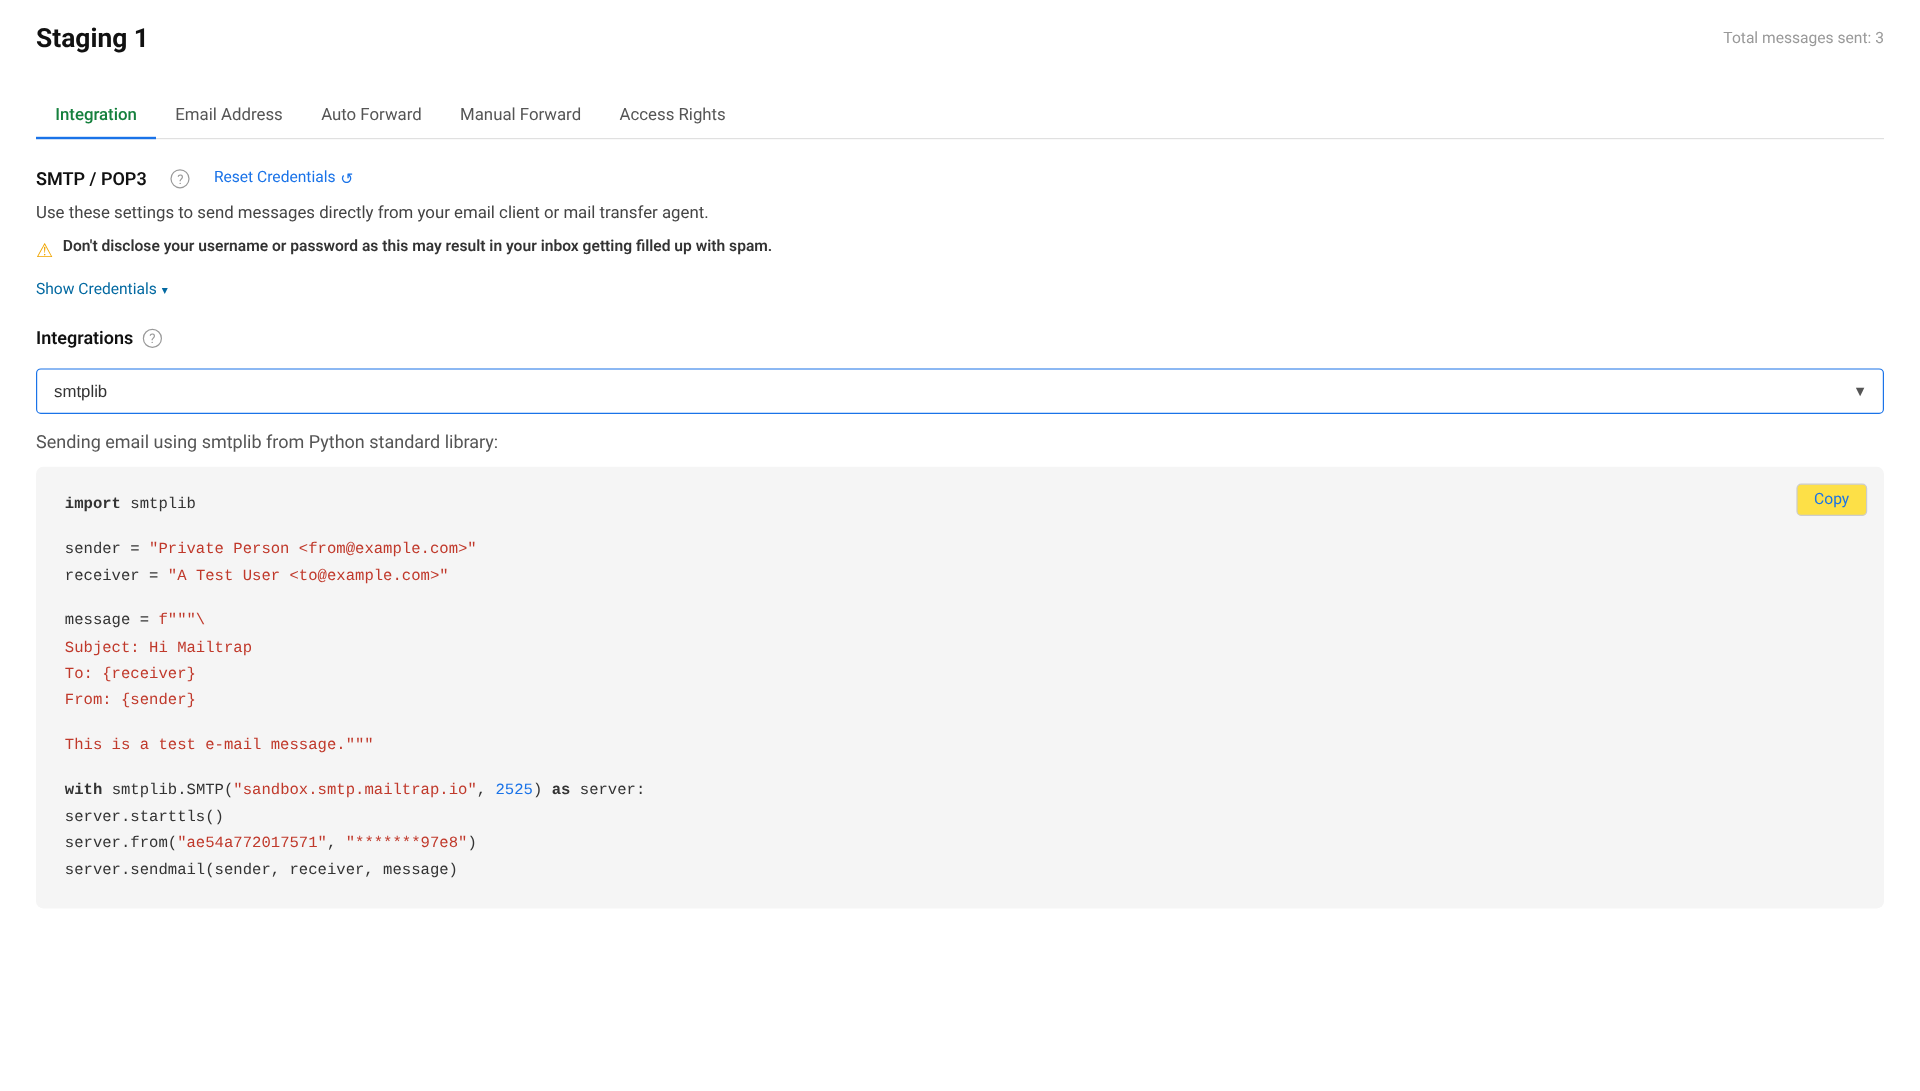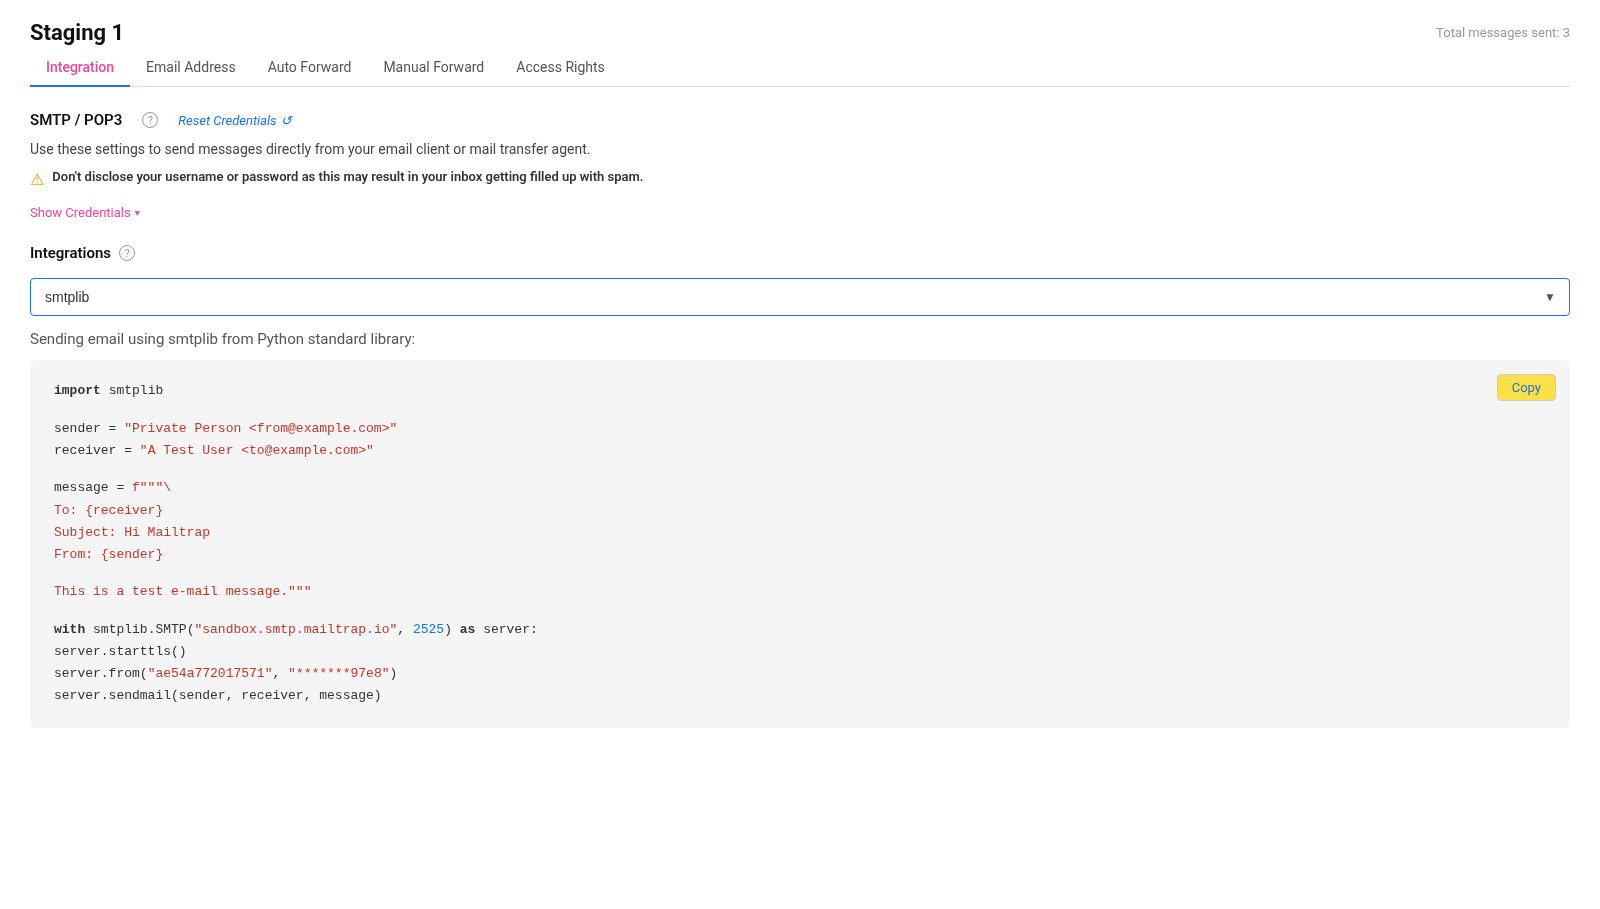--- a/index.html
+++ b/index.html
@@ -10,21 +10,21 @@
       font-size: 14px;
     }
     .page-wrapper {
       padding: 20px 30px;
       max-width: 1600px;
     }
     .page-title {
       font-size: 22px;
       font-weight: 700;
       color: #111;
-      margin-bottom: 4px;
+      margin-bottom: 33px;
       display: flex;
       justify-content: space-between;
       align-items: center;
     }
     .total-messages {
       font-size: 13px;
       color: #999;
       font-weight: 400;
     }
     .tabs {
@@ -35,21 +35,21 @@
     .tab-item {
       padding: 10px 16px;
       cursor: pointer;
       font-size: 14px;
       color: #555;
       border-bottom: 2px solid transparent;
       margin-bottom: -1px;
       white-space: nowrap;
     }
     .tab-item.active {
-      color: #ec4899;
+      color: #15803d;
       border-bottom: 2px solid #1a73e8;
       font-weight: 500;
     }
     .section-header {
       display: flex;
       align-items: center;
       gap: 20px;
       margin-bottom: 12px;
     }
     .section-title {
@@ -70,21 +70,20 @@
       cursor: pointer;
       flex-shrink: 0;
     }
     .reset-link {
       color: #1a73e8;
       font-size: 13px;
       cursor: pointer;
       display: flex;
       gap: 4px;
       text-decoration: none;
-      font-style: italic;
     }
     .description-text {
       font-size: 14px;
       color: #444;
       margin-bottom: 12px;
     }
     .warning-box {
       display: flex;
       align-items: flex-start;
       gap: 8px;
@@ -95,21 +94,21 @@
       color: #f0a500;
       flex-shrink: 0;
       margin-top: 1px;
     }
     .warning-text {
       font-size: 13px;
       font-weight: 600;
       color: #333;
     }
     .show-credentials {
-      color: #ec4899;
+      color: #0369a1;
       font-size: 13px;
       cursor: pointer;
       display: flex;
       align-items: center;
       gap: 4px;
       margin-bottom: 24px;
     }
     .chevron-down {
       font-size: 10px;
     }
@@ -259,22 +258,22 @@
 
   <div class="code-block">
     <button class="copy-btn">Copy</button>
 
     <span class="code-line"><span class="code-keyword">import</span> <span class="code-text">smtplib</span></span>
     <span class="code-blank"></span>
     <span class="code-line"><span class="code-text">sender = </span><span class="code-string">"Private Person &lt;from@example.com&gt;"</span></span>
     <span class="code-line"><span class="code-text">receiver = </span><span class="code-string">"A Test User &lt;to@example.com&gt;"</span></span>
     <span class="code-blank"></span>
     <span class="code-line"><span class="code-text">message = </span><span class="code-string">f"""\</span></span>
+    <span class="code-line"><span class="code-string">Subject: Hi Mailtrap</span></span>
     <span class="code-line"><span class="code-string">To: {receiver}</span></span>
-    <span class="code-line"><span class="code-string">Subject: Hi Mailtrap</span></span>
     <span class="code-line"><span class="code-string">From: {sender}</span></span>
     <span class="code-blank"></span>
     <span class="code-line"><span class="code-string">This is a test e-mail message."""</span></span>
     <span class="code-blank"></span>
     <span class="code-line"><span class="code-keyword">with</span> <span class="code-text">smtplib.SMTP(</span><span class="code-string">"sandbox.smtp.mailtrap.io"</span><span class="code-text">, </span><span class="code-number">2525</span><span class="code-text">) </span><span class="code-keyword">as</span><span class="code-text"> server:</span></span>
     <span class="code-line"><span class="code-text">    server.starttls()</span></span>
     <span class="code-line"><span class="code-text">    server.from(</span><span class="code-string">"ae54a772017571"</span><span class="code-text">, </span><span class="code-string">"*******97e8"</span><span class="code-text">)</span></span>
     <span class="code-line"><span class="code-text">    server.sendmail(sender, receiver, message)</span></span>
   </div>
 </div>

